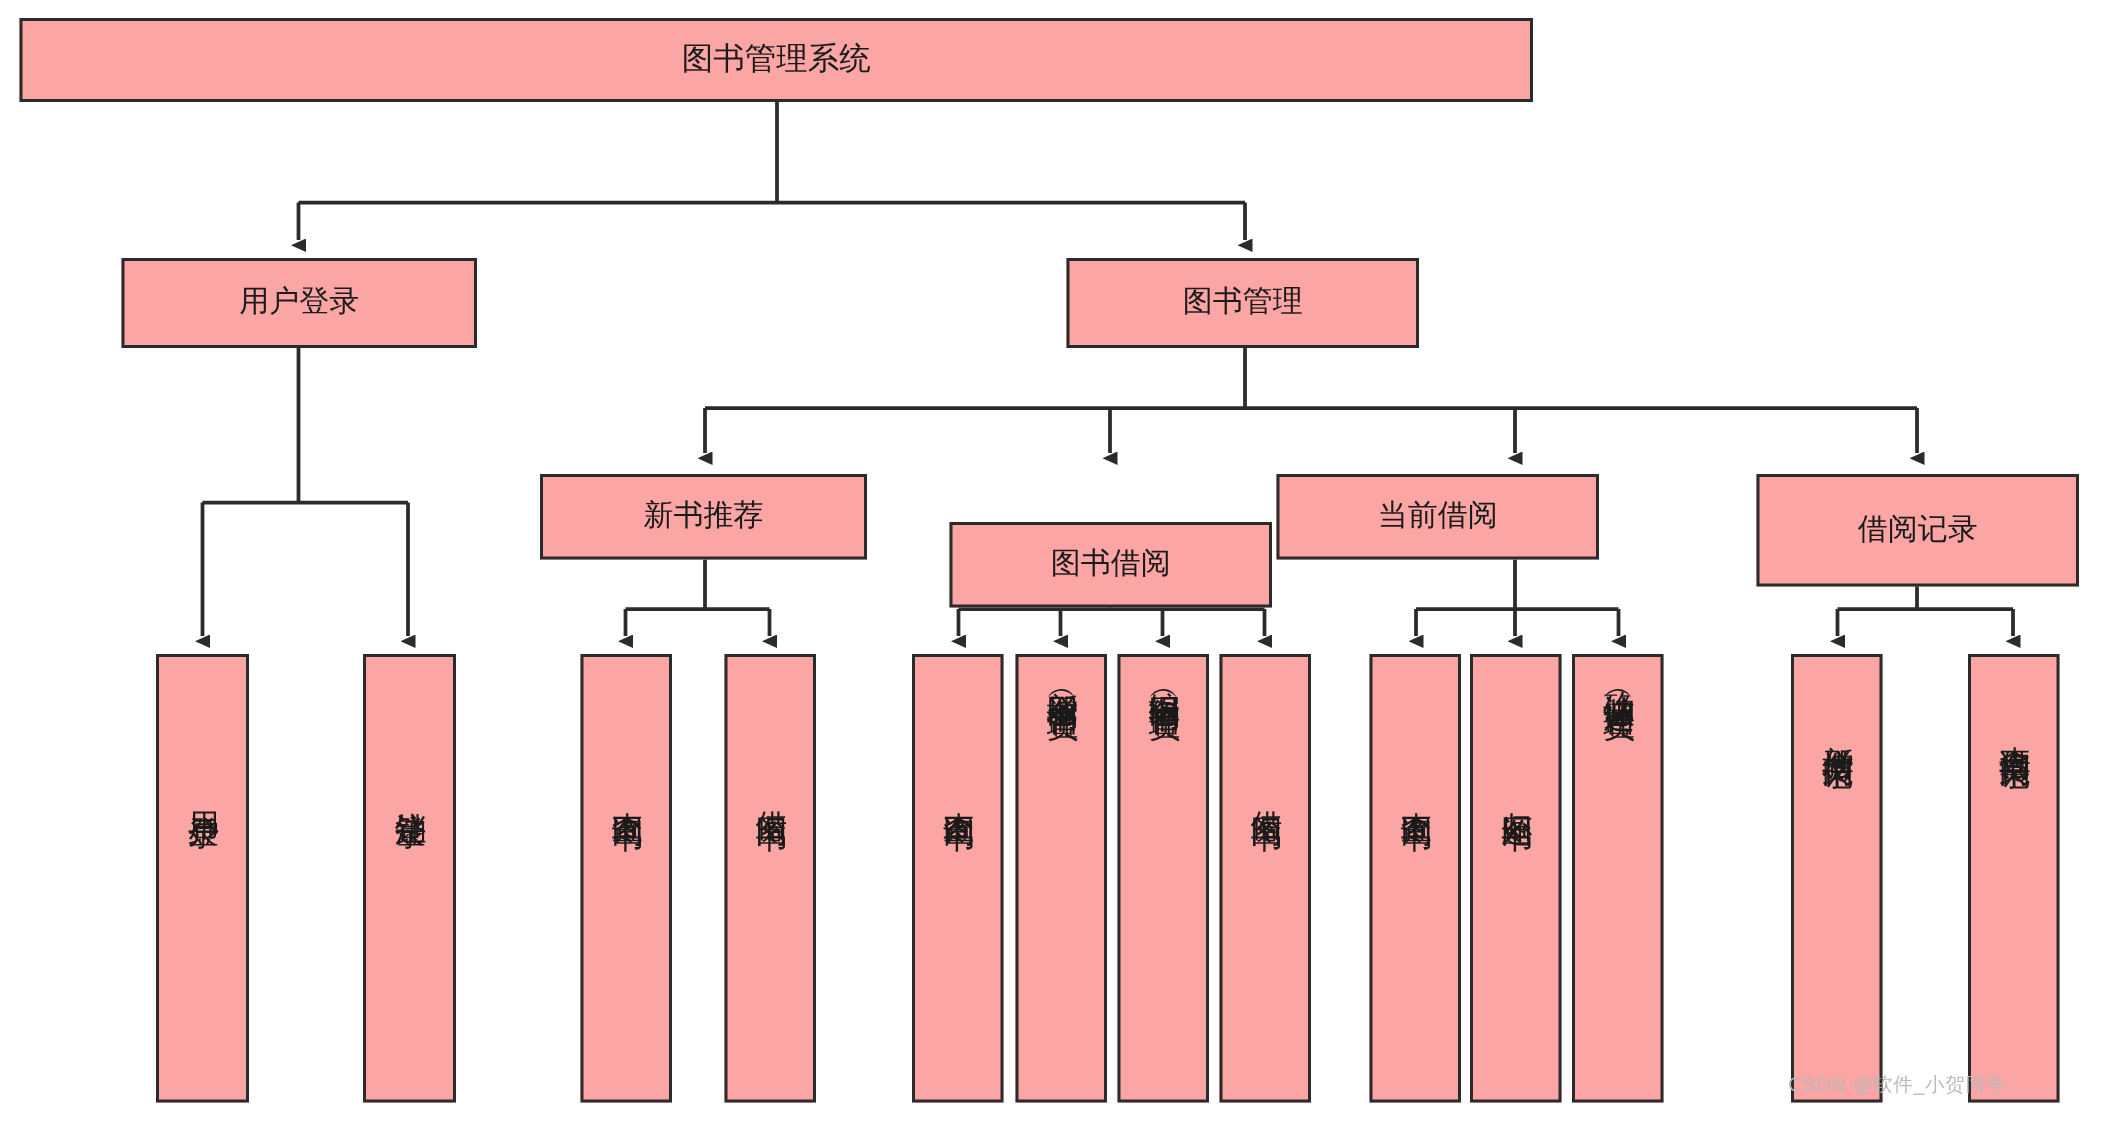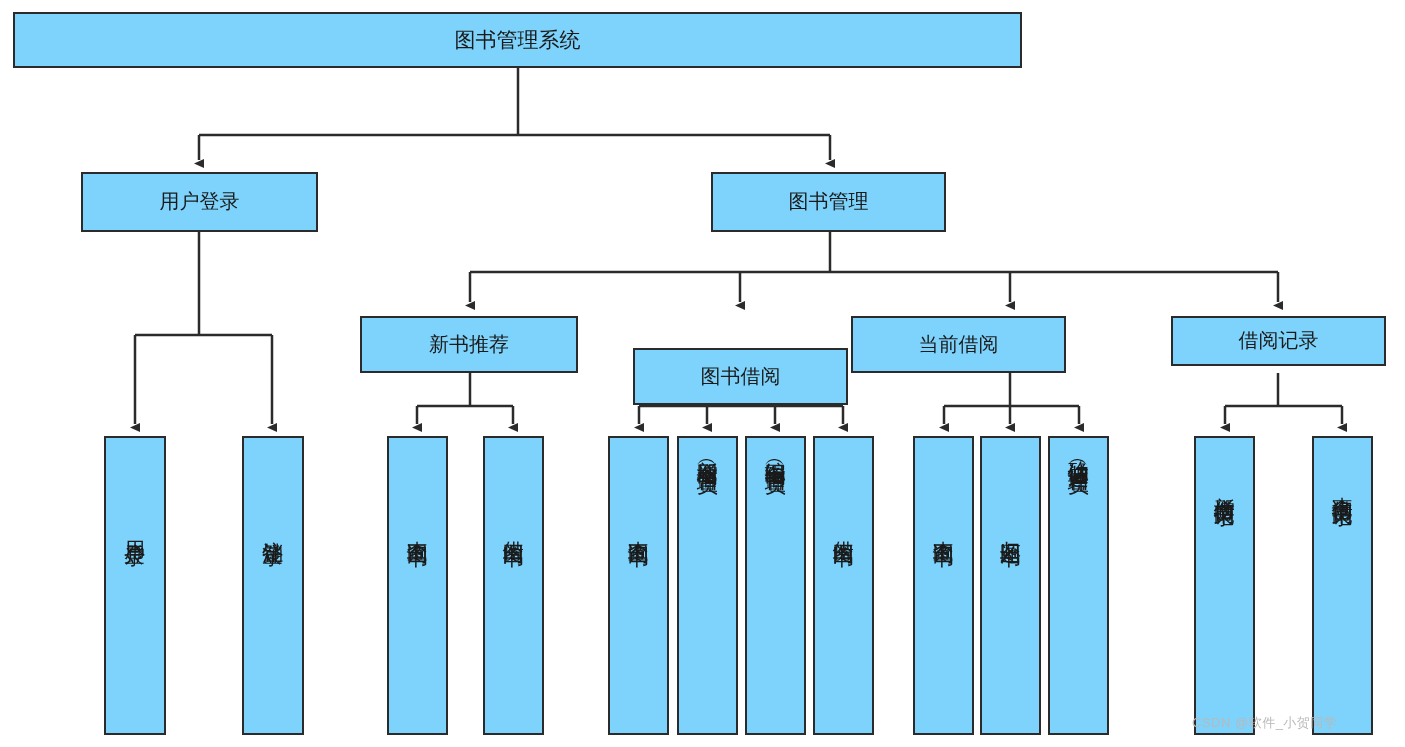--- a/index.html
+++ b/index.html
@@ -22,21 +22,21 @@
     position: absolute;
     left: 0;
     top: 0;
     width: 1405px;
     height: 747px;
   }
   .node-box {
     position: absolute;
     box-sizing: border-box;
     border: 2px solid #2b2b2b;
-    background: #7dd3fc;
+    background: #fca5a5;
     display: flex;
     align-items: center;
     justify-content: center;
     color: #1a1a1a;
   }
   .node-box.root {
     font-size: 21px;
   }
   .node-box.level2 {
     font-size: 20px;
@@ -157,21 +157,21 @@
   </div>
 
   <div class="node-box level3" style="left:633px; top:316px; width:215px; height:57px;margin-top:32px;">
     <span class="node-label">图书借阅</span>
   </div>
 
   <div class="node-box level3" style="left:851px; top:316px; width:215px; height:57px;">
     <span class="node-label">当前借阅</span>
   </div>
 
-  <div class="node-box level3" style="left:1171px; top:316px; width:215px; height:50px;">
+  <div class="node-box level3" style="left:1171px; top:316px; width:215px; height:75px;">
     <span class="node-label">借阅记录</span>
   </div>
 
   <div class="node-box leaf leaf-mid" style="left:104px; top:436px; width:62px; height:299px; padding-top:86px;">
     <span class="node-label">用户登录</span>
   </div>
 
   <div class="node-box leaf leaf-mid" style="left:242px; top:436px; width:62px; height:299px; padding-top:86px;">
     <span class="node-label">注销登录</span>
   </div>

